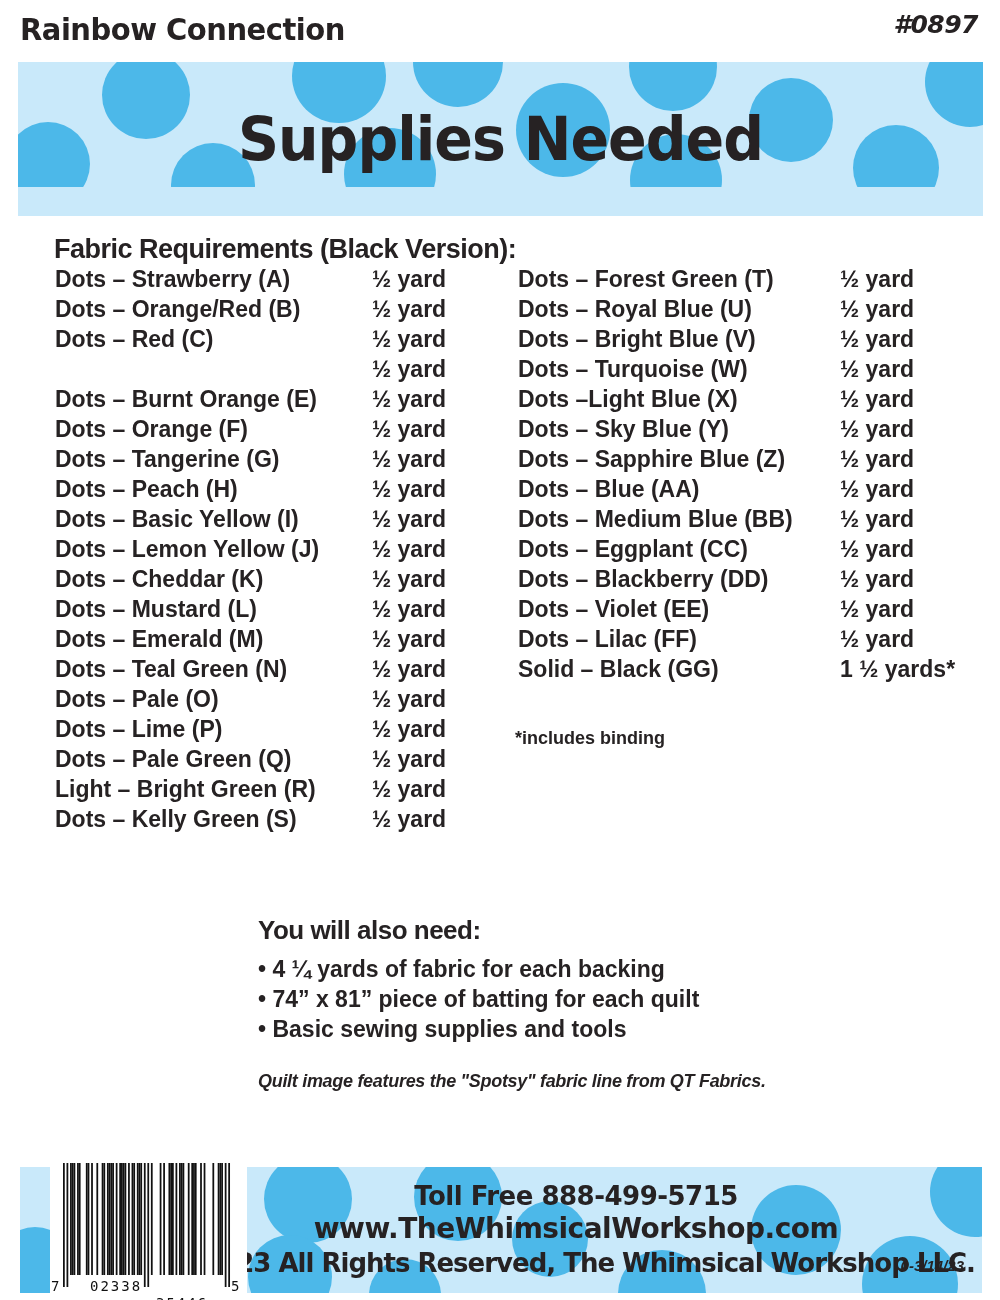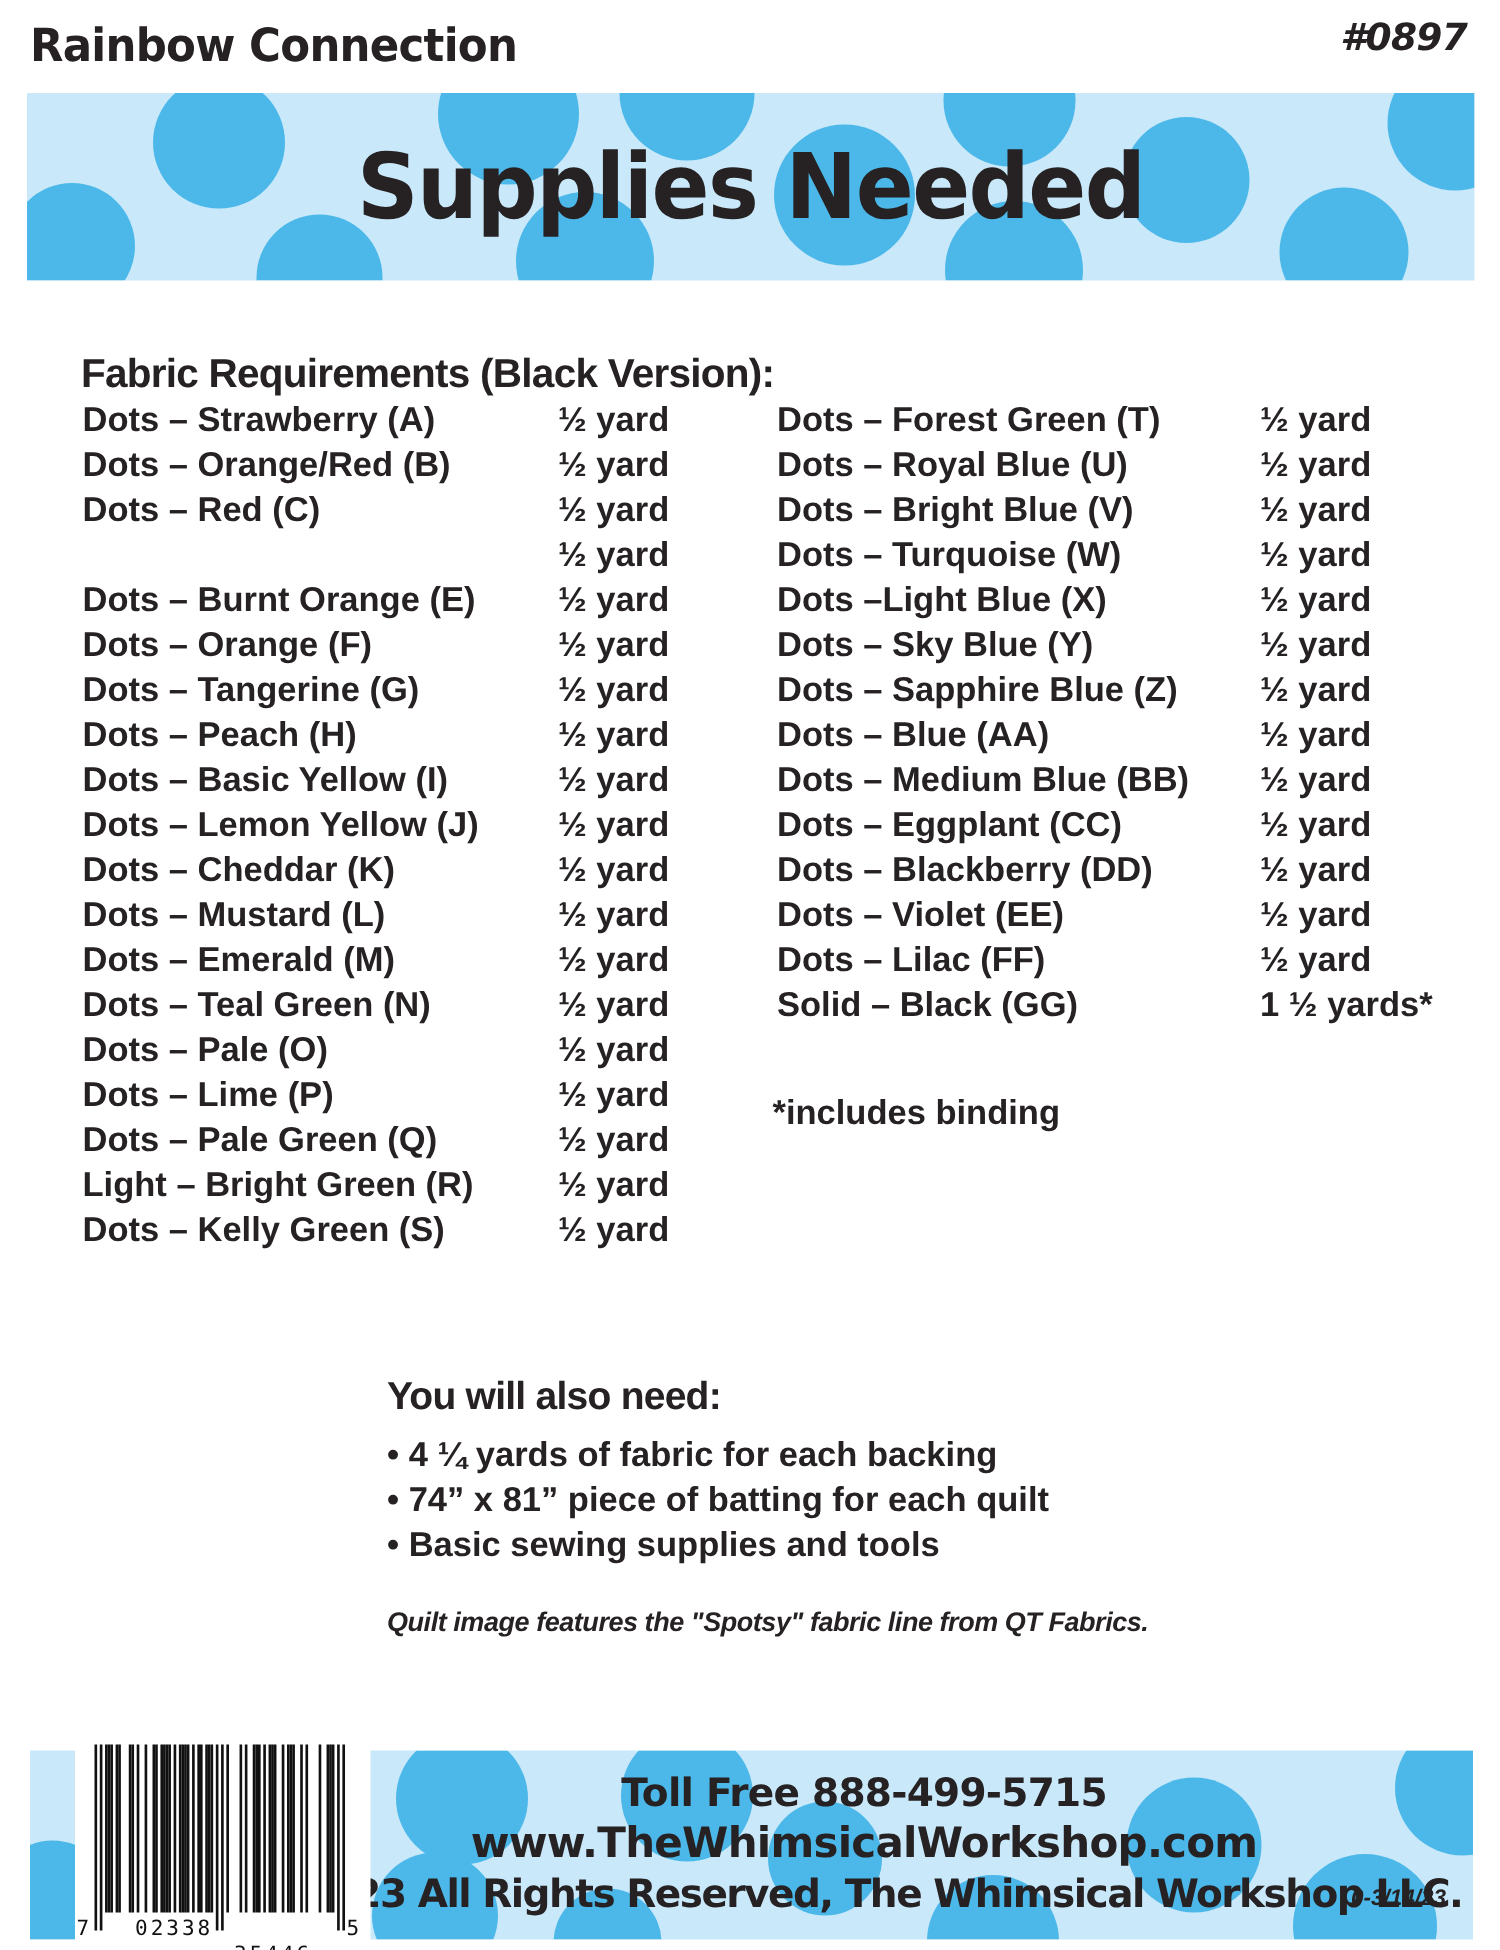--- a/index.html
+++ b/index.html
@@ -8,39 +8,39 @@
     font-family:"Liberation Sans",sans-serif;color:#262223;overflow:hidden;
   }
   .comic{font-family:"DejaVu Sans",sans-serif;font-weight:bold;letter-spacing:-0.5px;}
 
   
   .header-name{position:absolute;left:20px;top:12px;font-size:29px;transform:scaleY(1.05);transform-origin:top left;}
   .header-num{position:absolute;right:22px;top:10px;font-size:25px;font-style:italic;}
 
   
   .banner{position:absolute;background:#c9e9fa;overflow:hidden;}
-  .top-banner{left:18px;top:62px;width:965px;height:125px;}
+  .top-banner{left:18px;top:62px;width:965px;height:154px;}
   .bottom-banner{left:20px;top:1167px;width:962px;height:126px;}
   .dots{position:absolute;left:0;top:0;}
   .banner-title{
     position:absolute;left:0;top:0;width:100%;height:100%;
     display:flex;align-items:center;justify-content:center;
     font-size:57px;color:#262223;transform:scaleY(1.06);letter-spacing:-1px;
   }
 
   
   .fr-heading{position:absolute;left:54px;top:234px;font-size:27px;font-weight:bold;letter-spacing:-0.5px;}
   .col{position:absolute;top:266px;font-size:23px;font-weight:bold;}
   .col-left{left:55px;width:440px;}
   .col-right{left:518px;width:440px;}
   .fr-row{position:relative;height:30px;}
   .fr-label{position:absolute;left:0;white-space:nowrap;}
   .col-left .fr-yd{position:absolute;left:317px;white-space:nowrap;}
   .col-right .fr-yd{position:absolute;left:322px;white-space:nowrap;}
-  .fr-footnote{position:absolute;left:515px;top:728px;font-size:23px;font-weight:bold;}
+  .fr-footnote{position:absolute;left:515px;top:728px;font-size:18px;font-weight:bold;}
 
   
   .an-heading{position:absolute;left:258px;top:915px;font-size:26px;font-weight:bold;letter-spacing:-0.5px;}
   .an-list{position:absolute;left:258px;top:956px;font-size:23px;font-weight:bold;}
   .an-item{height:30px;white-space:nowrap;}
   .an-note{position:absolute;left:258px;top:1071px;font-size:18px;font-weight:bold;font-style:italic;letter-spacing:-0.3px;}
 
   
   .footer-text{position:absolute;left:0;top:0;width:100%;box-sizing:border-box;padding-left:150px;text-align:center;}
   .f-toll{font-size:26px;margin-top:13px;line-height:32px;}

